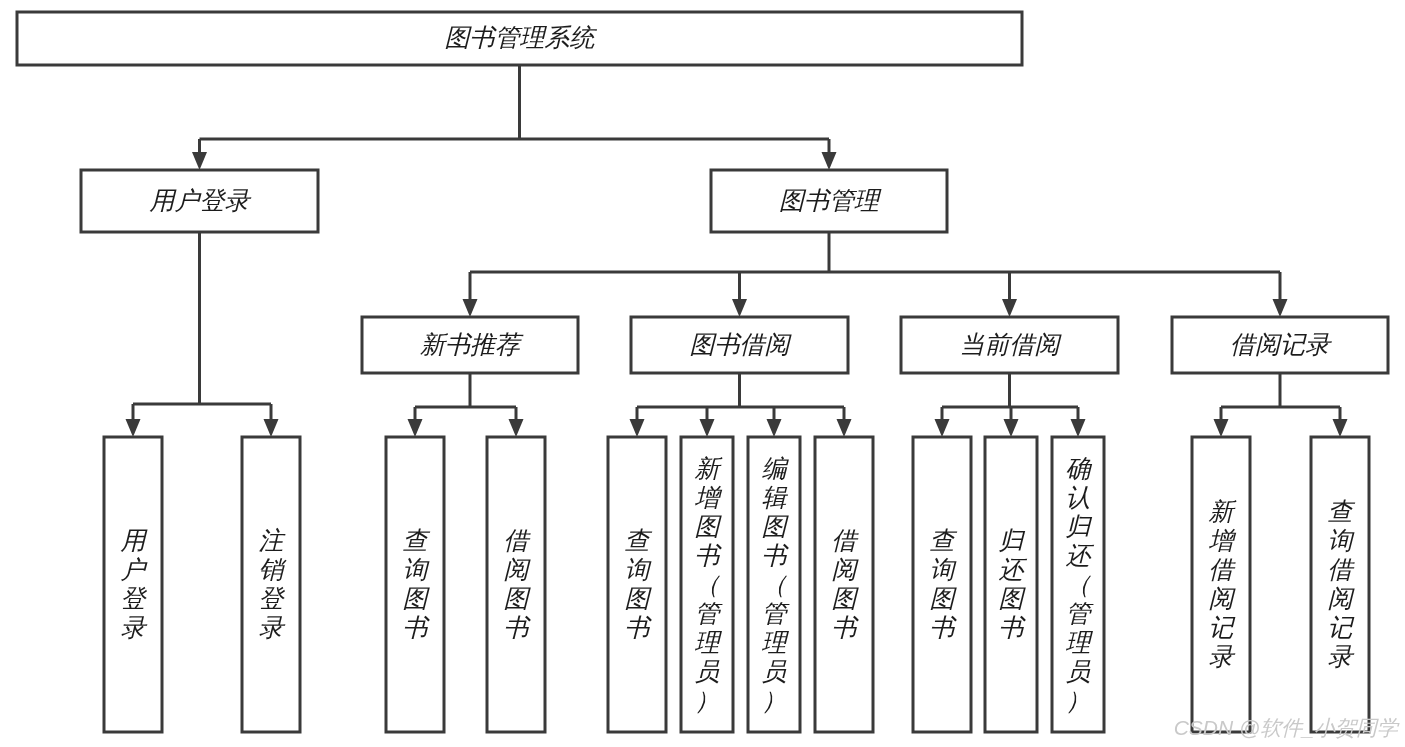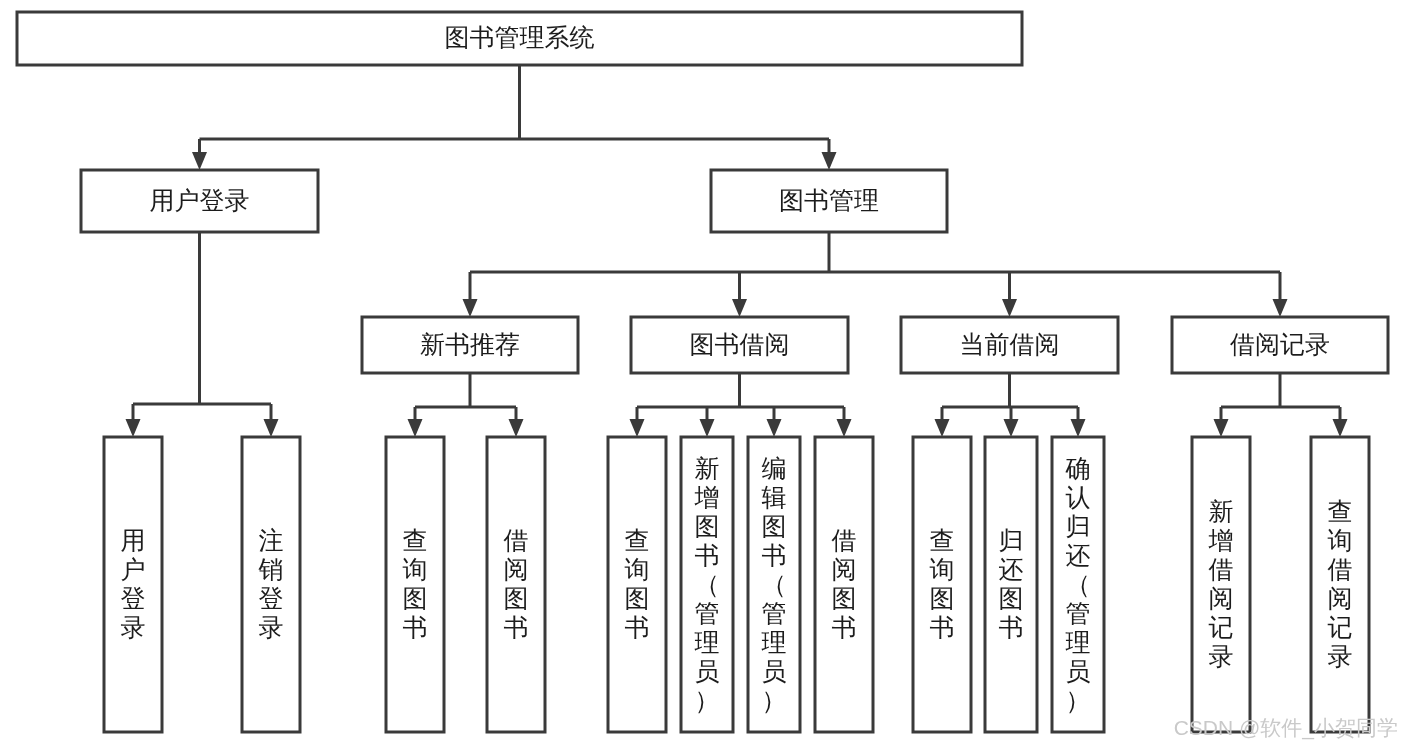--- a/index.html
+++ b/index.html
@@ -13,20 +13,21 @@
     font-family: "Liberation Sans", "DejaVu Sans", sans-serif;
     overflow: hidden;
     position: relative;
   }
   #diagram-root {
     position: absolute;
     left: 0;
     top: 0;
     width: 1405px;
     height: 747px;
+    font-style: italic;
   }
   svg { display: block; }
 
   .node-box {
     fill: #ffffff;
     stroke: #3a3a3a;
     stroke-width: 3;
   }
   .node-label {
     fill: #1c1c1c;

